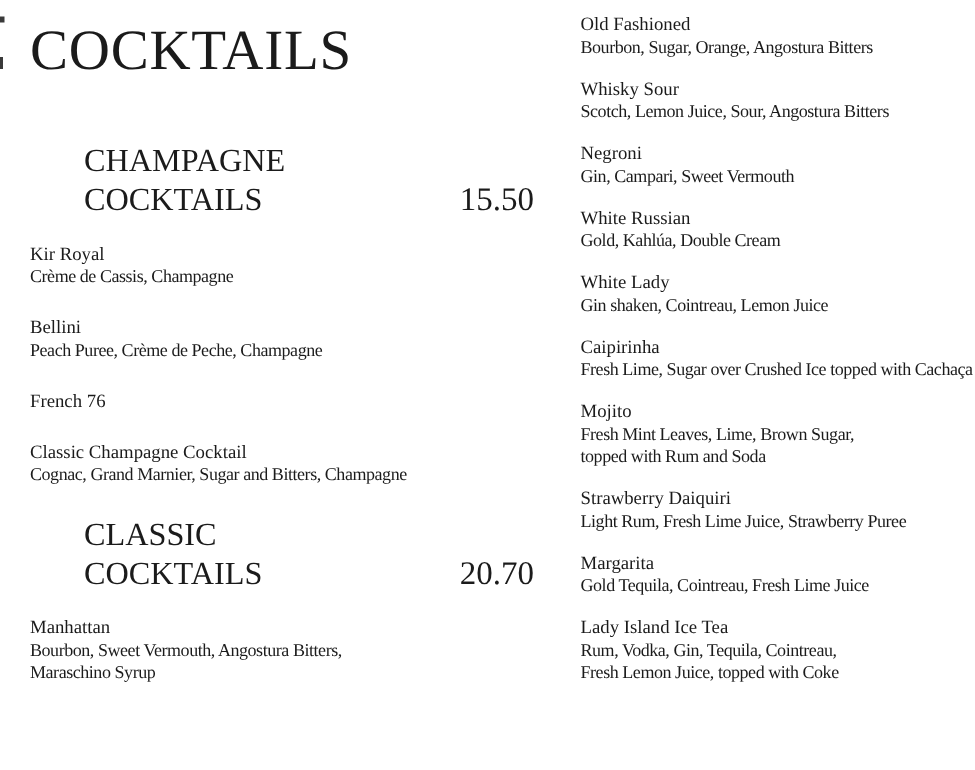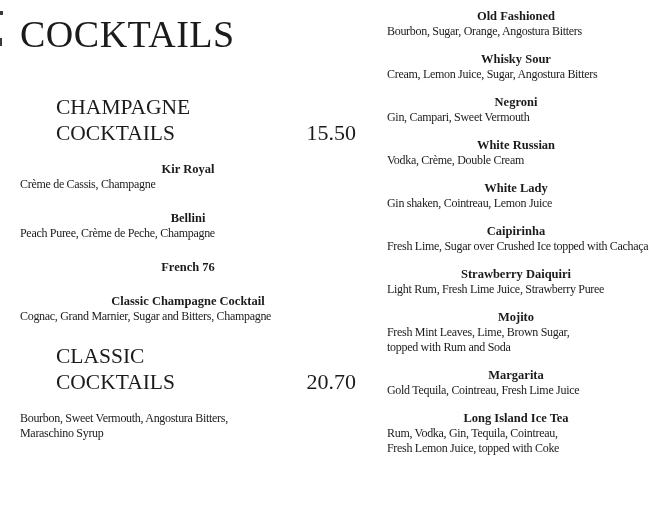--- a/index.html
+++ b/index.html
@@ -33,23 +33,22 @@
   .sec-line {
     font-size: 21.5px; line-height: 26px; white-space: nowrap; margin-left: 36px;
   }
   .sec-row {
     display: flex; justify-content: space-between; align-items: baseline;
   }
   .sec-price { font-size: 22px; }
   .item { margin-bottom: 19px; }
   .col-right .item { margin-bottom: 13px; }
   .item-name {
-    font-weight: 700; font-size: 12.5px; line-height: 15px;
+    font-weight: 400; font-size: 12.5px; line-height: 15px;
     white-space: nowrap;
-    text-align: center;
   }
   .item-desc {
     font-size: 12px; line-height: 15px; letter-spacing: -0.3px;
     white-space: nowrap;
   }
   .scan-artifact { position: absolute; background: #3a3a3a; }
   .scan-artifact.a1 { left: 0; top: 11px; width: 3px; height: 4px; }
   .scan-artifact.a2 { left: 0; top: 38px; width: 2px; height: 8px; }
 </style>
 </head>
@@ -88,62 +87,63 @@
 
     <div class="sec-head second">
       <div class="sec-line">CLASSIC</div>
       <div class="sec-row">
         <span class="sec-line">COCKTAILS</span>
         <span class="sec-price">20.70</span>
       </div>
     </div>
 
     <div class="item">
+      <div class="item-name">Manhattan</div>
       <div class="item-desc">Bourbon, Sweet Vermouth, Angostura Bitters,</div>
       <div class="item-desc">Maraschino Syrup</div>
     </div>
   </div>
 
   <div class="col-right">
     <div class="item">
       <div class="item-name">Old Fashioned</div>
       <div class="item-desc">Bourbon, Sugar, Orange, Angostura Bitters</div>
     </div>
     <div class="item">
       <div class="item-name">Whisky Sour</div>
-      <div class="item-desc">Cream, Lemon Juice, Sugar, Angostura Bitters</div>
+      <div class="item-desc">Scotch, Lemon Juice, Sour, Angostura Bitters</div>
     </div>
     <div class="item">
       <div class="item-name">Negroni</div>
       <div class="item-desc">Gin, Campari, Sweet Vermouth</div>
     </div>
     <div class="item">
       <div class="item-name">White Russian</div>
-      <div class="item-desc">Vodka, Crème, Double Cream</div>
+      <div class="item-desc">Gold, Kahlúa, Double Cream</div>
     </div>
     <div class="item">
       <div class="item-name">White Lady</div>
       <div class="item-desc">Gin shaken, Cointreau, Lemon Juice</div>
     </div>
     <div class="item">
       <div class="item-name">Caipirinha</div>
       <div class="item-desc">Fresh Lime, Sugar over Crushed Ice topped with Cachaça</div>
     </div>
     <div class="item">
-      <div class="item-name">Strawberry Daiquiri</div>
-      <div class="item-desc">Light Rum, Fresh Lime Juice, Strawberry Puree</div>
-    </div>
-    <div class="item">
       <div class="item-name">Mojito</div>
       <div class="item-desc">Fresh Mint Leaves, Lime, Brown Sugar,</div>
       <div class="item-desc">topped with Rum and Soda</div>
+    </div>
+    <div class="item">
+      <div class="item-name">Strawberry Daiquiri</div>
+      <div class="item-desc">Light Rum, Fresh Lime Juice, Strawberry Puree</div>
     </div>
     <div class="item">
       <div class="item-name">Margarita</div>
       <div class="item-desc">Gold Tequila, Cointreau, Fresh Lime Juice</div>
     </div>
     <div class="item">
-      <div class="item-name">Long Island Ice Tea</div>
+      <div class="item-name">Lady Island Ice Tea</div>
       <div class="item-desc">Rum, Vodka, Gin, Tequila, Cointreau,</div>
       <div class="item-desc">Fresh Lemon Juice, topped with Coke</div>
     </div>
   </div>
 </div>
 
 </body></html>

